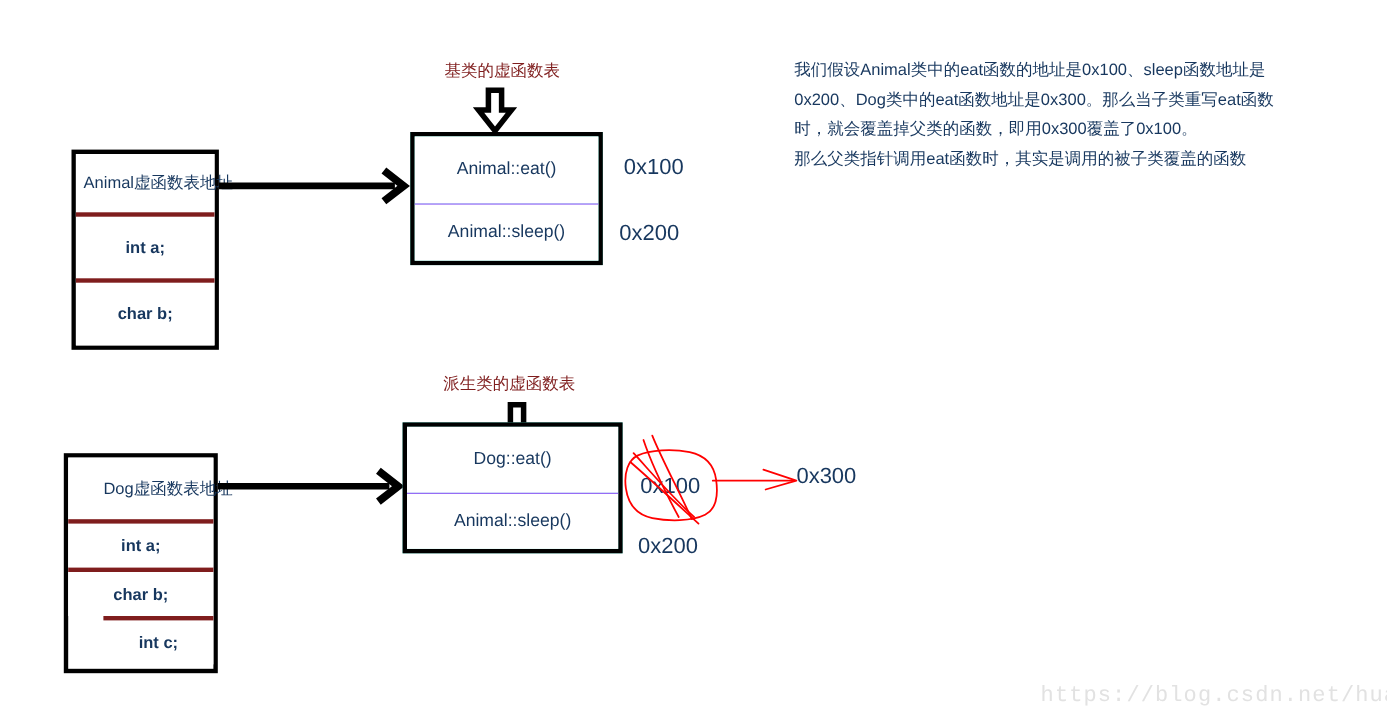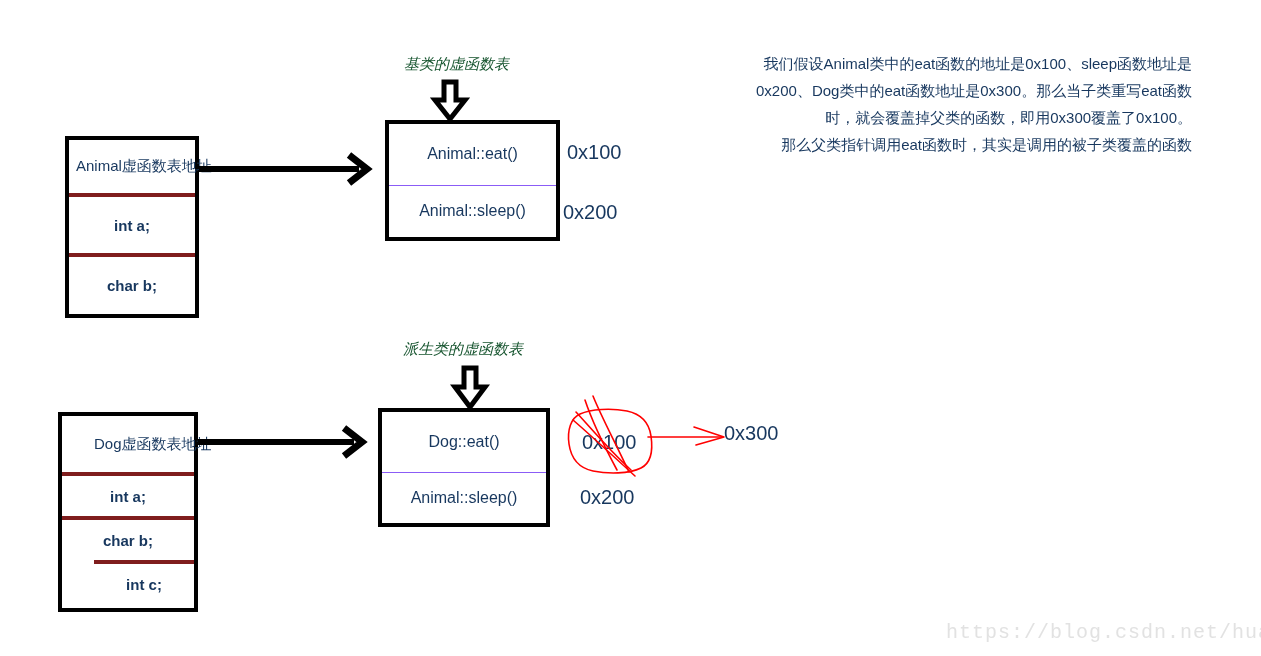--- a/index.html
+++ b/index.html
@@ -38,55 +38,52 @@
   .obj-row + .obj-row { border-top: 4px solid #7f1d1d; font-weight: bold; }
   .obj-row.vptr { justify-content: flex-start; padding-left: 7px; }
 
   
   .vtable-box {
     box-sizing: border-box;
     border: 4px solid #000000;
     background: #5eead4;
     display: flex;
     flex-direction: column;
-    margin-left: 12px;
   }
   .vt-row {
     box-sizing: border-box;
     display: flex;
     align-items: center;
     justify-content: center;
     color: #17375e;
     font-size: 16px;
     white-space: nowrap;
     background: #ffffff;
   }
   .vt-row + .vt-row { border-top: 1px solid #8b5cf6; }
 
   
   .caption {
-    color: #14532d;
+    color: #7f1d1d;
     font-size: 15px;
     white-space: nowrap;
-    font-style: italic;
   }
   .addr-label {
     color: #17375e;
     font-size: 20px;
     white-space: nowrap;
   }
 
   
   .note {
     color: #17375e;
     font-size: 15px;
     line-height: 27px;
     white-space: pre-wrap;
     width: 470px;
-    text-align: right;
   }
 
   
   .watermark {
     color: #e2e2e2;
     font-family: "Liberation Mono", "DejaVu Sans Mono", monospace;
     font-size: 20px;
     letter-spacing: 1px;
     white-space: nowrap;
   }
@@ -147,21 +144,21 @@
     <div class="obj-row" style="height:44px;margin-left:32px;">int  c;</div>
   </div>
 
   <div class="abs" style="left:198px; top:425px;">
     <svg width="176" height="34" viewBox="0 0 176 34">
       <line x1="0" y1="17" x2="156" y2="17" stroke="#000000" stroke-width="6"></line>
       <polyline points="146,3 164,17 146,31" fill="none" stroke="#000000" stroke-width="7" stroke-linecap="butt"></polyline>
     </svg>
   </div>
 
-  <div class="abs vtable-box" style="left:366px; top:408px; width:172px; height:119px;">
+  <div class="abs vtable-box" style="left:366px; top:384px; width:200px; height:119px;">
     <div class="vt-row" style="height:60px;">Dog::eat()</div>
     <div class="vt-row" style="height:51px;">Animal::sleep()</div>
   </div>
 
   <div class="abs addr-label" style="left:582px; top:431px;">0x100</div>
   <div class="abs addr-label" style="left:580px; top:486px;">0x200</div>
 
   <div class="abs" style="left:563px; top:392px;">
     <svg width="110" height="100" viewBox="0 0 110 100">
       <g fill="none" stroke="#ff0000" stroke-width="1.6" stroke-linecap="round" stroke-linejoin="round">

